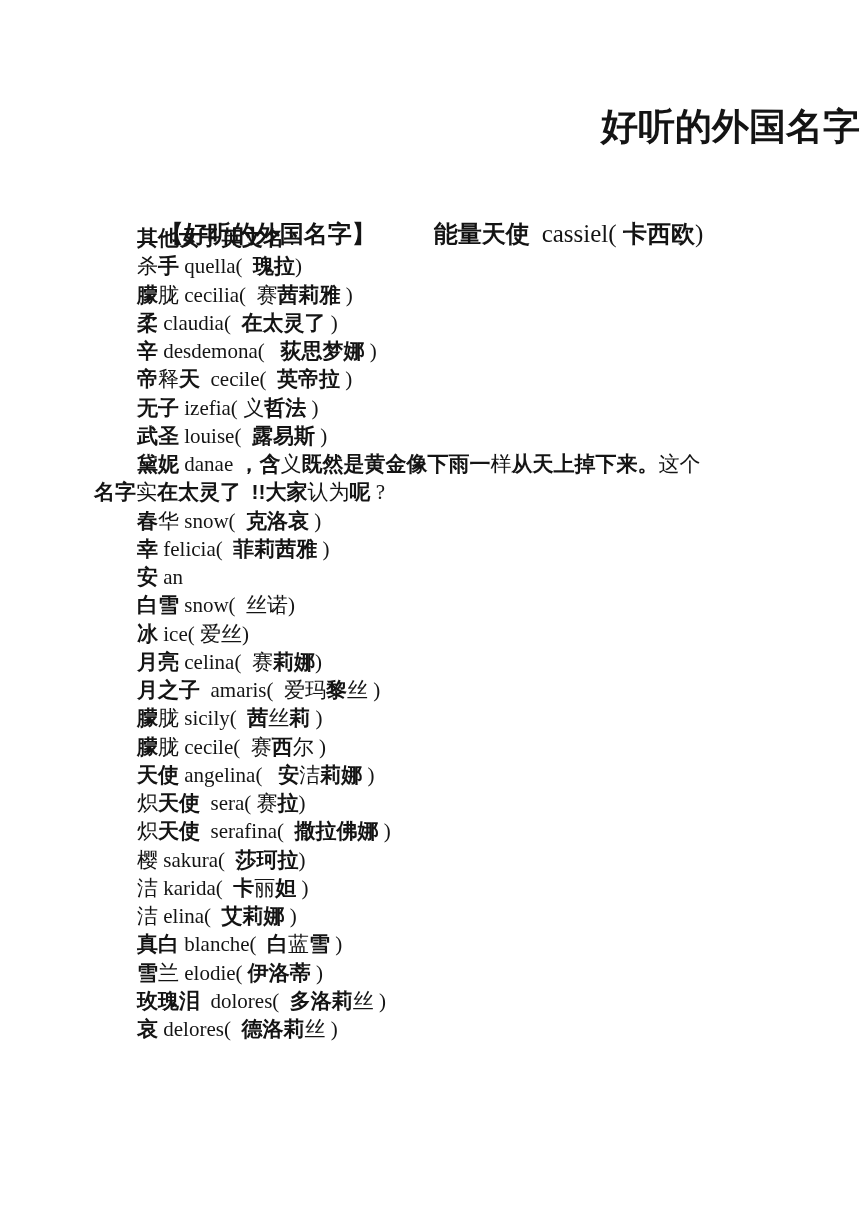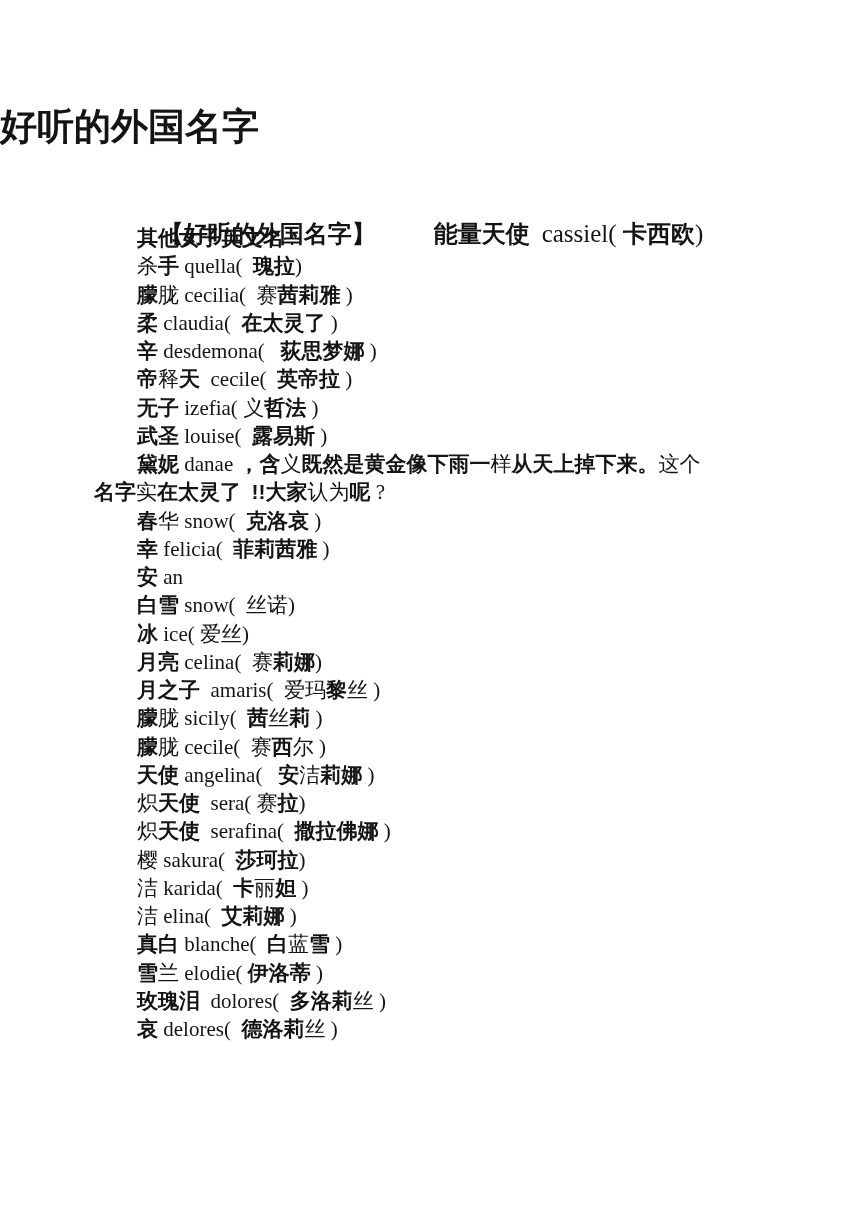--- a/index.html
+++ b/index.html
@@ -1,17 +1,17 @@
 <!DOCTYPE html>
 <html><head>
 <meta charset="utf-8">
 <style>
   html,body{margin:0;padding:0;background:#ffffff;}
   .page{position:relative;width:860px;height:1218px;background:#ffffff;color:#141414;overflow:hidden;}
-  .title{position:absolute;top:104px;left:0;width:100%;text-align:left;
+  .title{position:absolute;top:104px;left:0;width:100%;text-align:right;
          font-family:Liberation Serif, serif;font-weight:700;font-size:37px;line-height:46px;}
   .subtitle{position:absolute;top:183px;left:133px;white-space:pre;
             font-family:"Liberation Sans",sans-serif;font-weight:700;font-size:24px;line-height:34px;text-align:right;}
   .subtitle .e{font-family:"Liberation Serif",serif;font-weight:400;font-size:25px;}
   .tab-gap{display:inline-block;width:58px;}
   .en-gap{display:inline-block;width:12px;}
   .content{position:absolute;top:224px;left:94px;width:690px;font-size:21px;line-height:28.25px;}
   .line{white-space:pre;height:28.25px;}
   .line.indent{padding-left:43px;}
   .h{font-family:"Liberation Sans",sans-serif;font-weight:700;}

